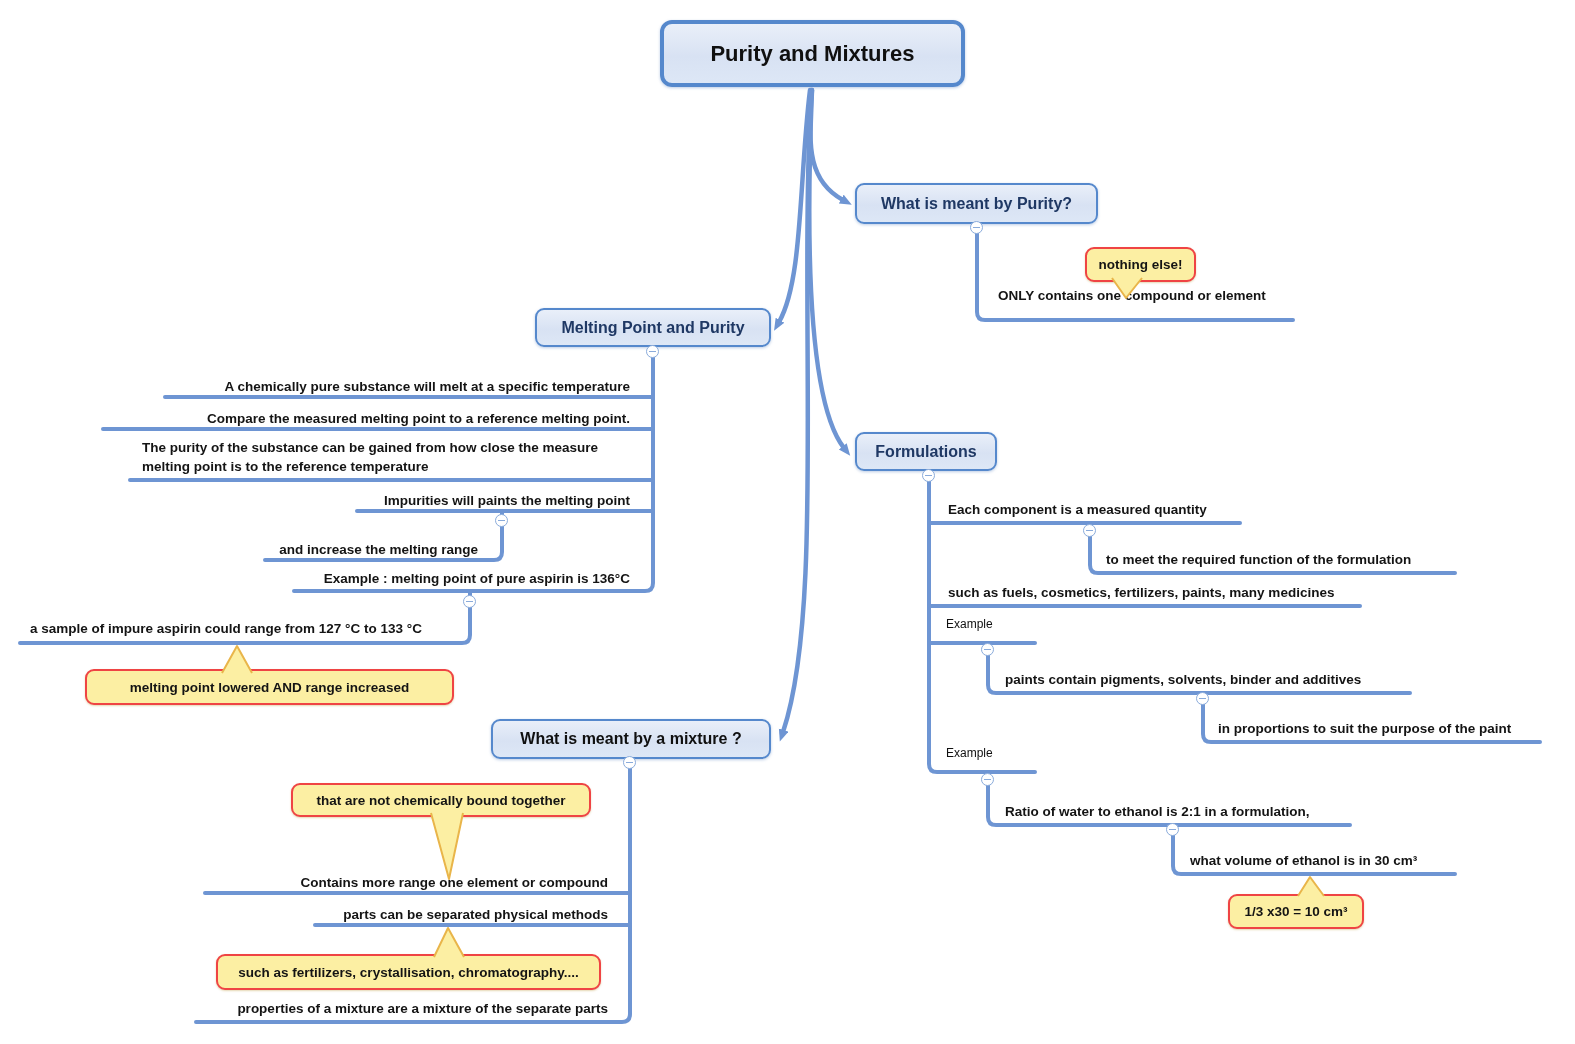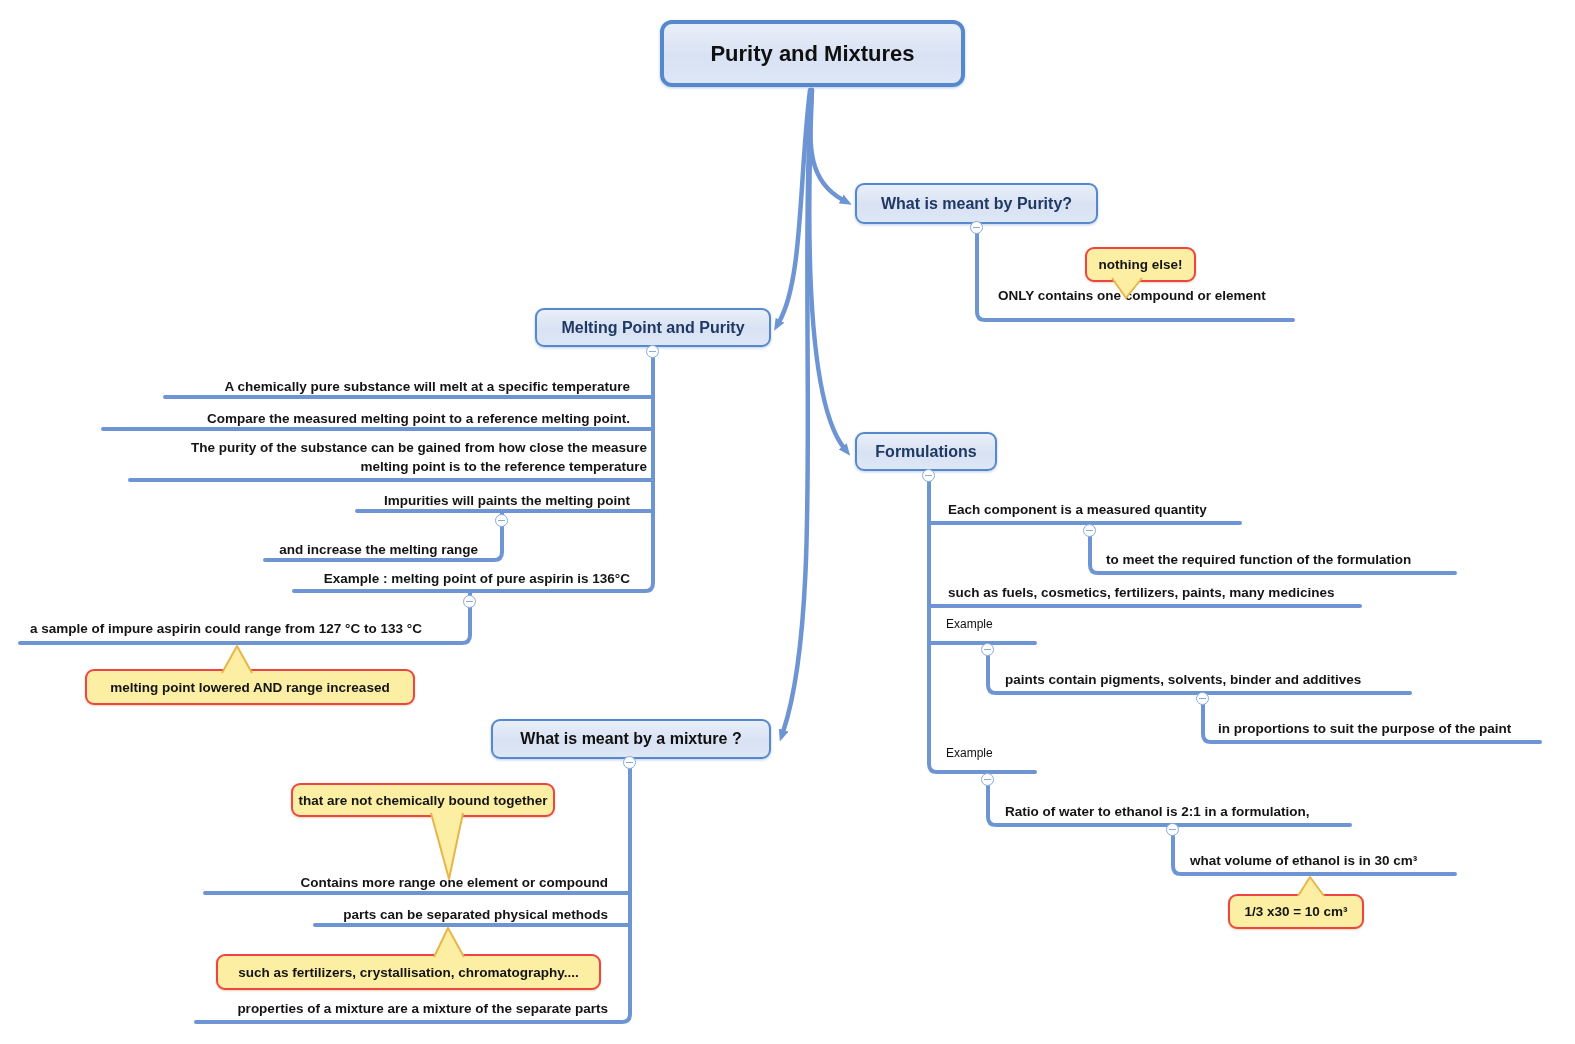--- a/index.html
+++ b/index.html
@@ -106,26 +106,26 @@
 
   <div class="label" style="left:998px;top:288px;">ONLY contains one compound or element</div>
   <div class="callout" style="left:1085px;top:247px;width:111px;height:35px;">nothing else!</div>
   <svg class="tail" style="left:1106px;top:278px;" width="44" height="24" viewBox="0 0 44 24">
     <path d="M6,0 L36,0 L20,20 Z" fill="#fcefa3"></path>
     <path d="M6,0 L20,20 L36,0" fill="none" stroke="#e9b54a" stroke-width="2" stroke-linejoin="round"></path>
   </svg>
 
   <div class="label" style="right:945px;top:379px;">A chemically pure substance will melt at a specific temperature</div>
   <div class="label" style="right:945px;top:411px;">Compare the measured melting point to a reference melting point.</div>
-  <div class="label wrap" style="left:142px;top:438px;width:505px;text-align:right;">The purity of the substance can be gained from how close the measure melting point is to the reference temperature</div>
+  <div class="label wrap" style="left:142px;top:438px;width:505px;">The purity of the substance can be gained from how close the measure melting point is to the reference temperature</div>
   <div class="label" style="right:945px;top:493px;">Impurities will paints the melting point</div>
   <div class="label" style="right:1097px;top:542px;">and increase the melting range</div>
   <div class="label" style="right:945px;top:571px;">Example : melting point of pure aspirin is 136°C</div>
   <div class="label" style="left:30px;top:621px;">a sample of impure aspirin could range from 127 °C to 133 °C</div>
-  <div class="callout" style="left:85px;top:669px;width:330px;height:36px;">melting point lowered AND range increased</div>
+  <div class="callout" style="left:85px;top:669px;width:369px;height:36px;">melting point lowered AND range increased</div>
   <svg class="tail" style="left:218px;top:646px;" width="44" height="28" viewBox="0 0 44 28">
     <path d="M4,27 L34,27 L19,0 Z" fill="#fcefa3"></path>
     <path d="M4,27 L19,0 L34,27" fill="none" stroke="#e9b54a" stroke-width="2" stroke-linejoin="round"></path>
   </svg>
 
   <div class="label" style="left:948px;top:502px;">Each component is a measured quantity</div>
   <div class="label" style="left:1106px;top:552px;">to meet the required function of the formulation</div>
   <div class="label" style="left:948px;top:585px;">such as fuels, cosmetics, fertilizers, paints, many medicines</div>
   <div class="label example" style="left:946px;top:617px;">Example</div>
   <div class="label" style="left:1005px;top:672px;">paints contain pigments, solvents, binder and additives</div>
@@ -135,21 +135,21 @@
   <div class="label" style="left:1190px;top:853px;">what volume of ethanol is in 30 cm³</div>
   <div class="callout" style="left:1228px;top:894px;width:136px;height:35px;">1/3 x30 = 10 cm³</div>
   <svg class="tail" style="left:1294px;top:877px;" width="36" height="20" viewBox="0 0 36 20">
     <path d="M4,19 L30,19 L16,0 Z" fill="#fcefa3"></path>
     <path d="M4,19 L16,0 L30,19" fill="none" stroke="#e9b54a" stroke-width="2" stroke-linejoin="round"></path>
   </svg>
 
   <div class="label" style="right:967px;top:875px;">Contains more range one element or compound</div>
   <div class="label" style="right:967px;top:907px;">parts can be separated physical methods</div>
   <div class="label" style="right:967px;top:1001px;">properties of a mixture are a mixture of the separate parts</div>
-  <div class="callout" style="left:291px;top:783px;width:264px;height:34px;">that are not chemically bound together</div>
+  <div class="callout" style="left:291px;top:783px;width:300px;height:34px;">that are not chemically bound together</div>
   <svg class="tail" style="left:425px;top:813px;" width="46" height="68" viewBox="0 0 46 68">
     <path d="M6,0 L38,0 L24,66 Z" fill="#fcefa3"></path>
     <path d="M6,0 L24,66 L38,0" fill="none" stroke="#e9b54a" stroke-width="2" stroke-linejoin="round"></path>
   </svg>
   <div class="callout" style="left:216px;top:954px;width:385px;height:36px;">such as fertilizers, crystallisation, chromatography....</div>
   <svg class="tail" style="left:428px;top:928px;" width="44" height="30" viewBox="0 0 44 30">
     <path d="M6,29 L36,29 L20,0 Z" fill="#fcefa3"></path>
     <path d="M6,29 L20,0 L36,29" fill="none" stroke="#e9b54a" stroke-width="2" stroke-linejoin="round"></path>
   </svg>
 

